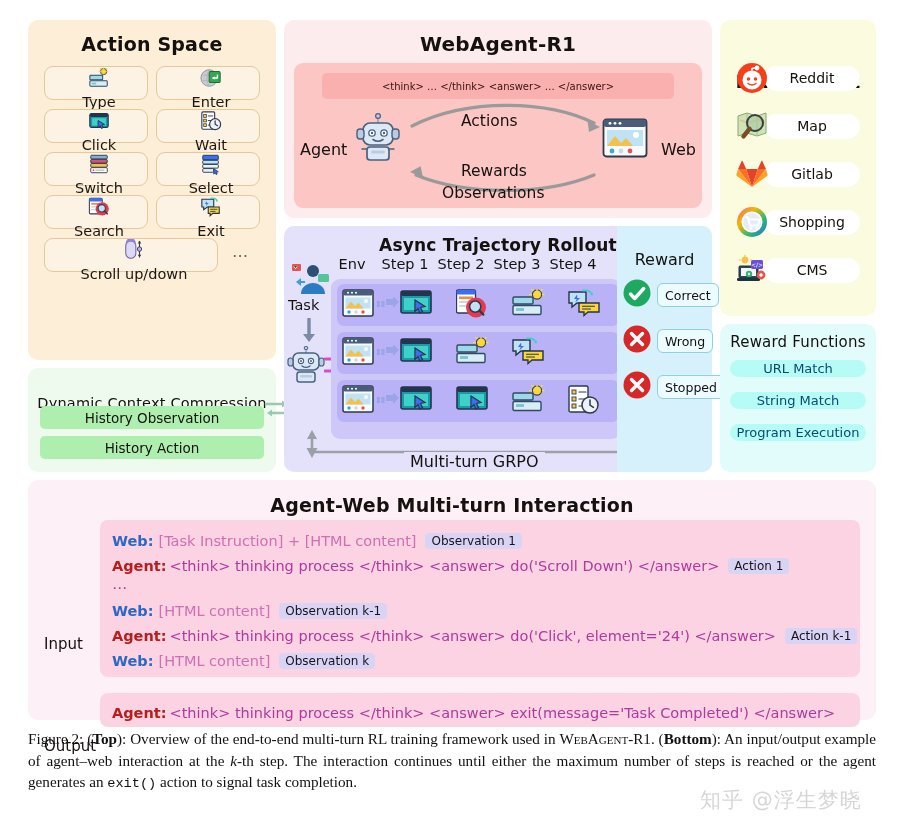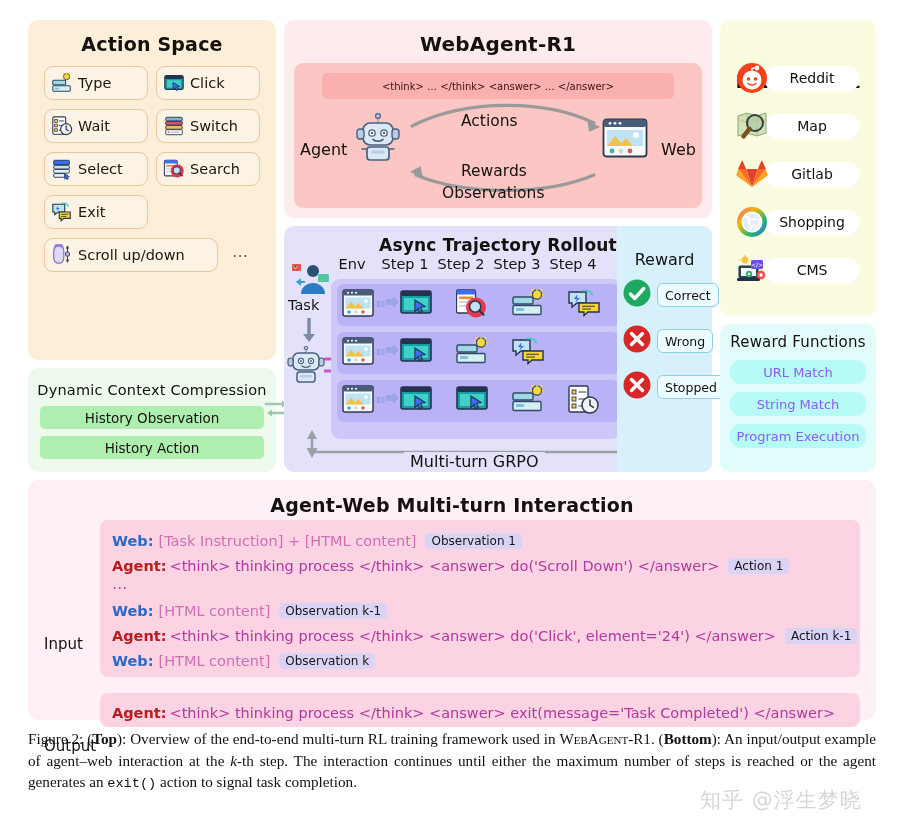--- a/index.html
+++ b/index.html
@@ -56,34 +56,35 @@
     background: #fdf3e4;
     border: 1.4px solid #e8c79a;
     border-radius: 9px;
     display: flex;
     align-items: center;
     gap: 5px;
     padding-left: 6px;
     box-sizing: border-box;
     font-size: 14.5px;
     color: #1a1713;
+    flex-direction: column;
   }
   .act-chip.wide { width: 174px; }
   .act-ell {
     font-size: 16px; color: #6b6257; letter-spacing: 1.2px;
     display: flex; align-items: center; height: 34px; padding-left: 6px;
   }
   .act-icon { width: 22px; height: 22px; flex: 0 0 22px; }
 
   
   #dcc {
     left: 0px; top: 348px; width: 248px; height: 104px;
     background: #eefaee;
   }
-  #dcc .panel-title { font-size: 14.5px; padding-top: 14px; font-weight: normal; }
+  #dcc .panel-title { font-size: 14.5px; padding-top: 27px; font-weight: normal; }
   .dcc-bar {
     position: absolute;
     left: 12px; width: 224px; height: 23px;
     background: #aeeeae;
     border-radius: 5px;
     display: flex; align-items: center; justify-content: center;
     font-size: 13.5px; color: #14110f;
   }
   #dcc-hist-obs { top: 38px; }
   #dcc-hist-act { top: 68px; }
@@ -188,25 +189,25 @@
   }
   .env-icon { position: absolute; left: 6px; width: 32px; height: 32px; z-index: 2; }
 
   
   #reward-functions {
     left: 692px; top: 304px; width: 156px; height: 148px;
     background: #e2fcfb;
   }
   #reward-functions .panel-title { font-size: 15px; padding-top: 9px; font-weight: normal; }
   .rf-bar {
-    position: absolute; left: 10px; width: 136px; height: 24px;
+    position: absolute; left: 10px; width: 136px; height: 17px;
     background: #b6fbf6;
     border-radius: 11px;
     display: flex; align-items: center; justify-content: center;
-    font-size: 13px; color: #8b5cf6;
+    font-size: 13px; color: #0c4a6e;
   }
 
   
   #interaction {
     left: 0px; top: 460px; width: 848px; height: 240px;
     background: #fdf0f6;
   }
   #interaction .panel-title { font-size: 19px; padding-top: 14px; }
   .io-label {
     position: absolute; left: 16px;
@@ -285,20 +286,32 @@
               <rect x="2" y="9" width="14" height="5" rx="1" fill="#9fd9e8" stroke="#2d4a63" stroke-width="1.1"></rect>
               <rect x="2" y="15" width="19" height="6" rx="1" fill="#d8eef5" stroke="#2d4a63" stroke-width="1.1"></rect>
               <rect x="4" y="17" width="5" height="2" fill="#7fc3d6"></rect>
               <circle cx="17" cy="5" r="3.4" fill="#fdd835" stroke="#2d4a63" stroke-width="1"></circle>
               <path d="M17 1.2v1.2M20.6 5h1.2M13.4 5h-1.2M19.8 2.2l.8-.8M14.2 2.2l-.8-.8" stroke="#fdd835" stroke-width="1.1" stroke-linecap="round"></path>
             </svg>
           </span>
           <span>Type</span>
         </div>
 
+        <div class="act-chip">
+          <span class="act-icon">
+            <svg viewBox="0 0 24 24" width="22" height="22">
+              <circle cx="10" cy="12" r="9" fill="#c9ccd1" stroke="#8e949b" stroke-width="1"></circle>
+              <path d="M3 9h14M3 15h14M10 3c-3 4-3 14 0 18" stroke="#aeb3b9" stroke-width="1" fill="none"></path>
+              <rect x="10" y="5" width="12" height="12" rx="1.5" fill="#34a853" stroke="#1f6b35" stroke-width="1.1"></rect>
+              <path d="M19 9v3h-5" stroke="#fff" stroke-width="1.5" fill="none" stroke-linecap="round" stroke-linejoin="round"></path>
+              <path d="M16 10l-2.2 2 2.2 2z" fill="#fff"></path>
+            </svg>
+          </span>
+          <span>Enter</span>
+        </div>
 
         <div class="act-chip">
           <span class="act-icon">
             <svg viewBox="0 0 24 24" width="22" height="22">
               <rect x="2" y="4" width="20" height="15" rx="1.8" fill="#1b9aaa" stroke="#24344d" stroke-width="1.3"></rect>
               <rect x="2" y="4" width="20" height="3.6" rx="1.8" fill="#24344d"></rect>
               <rect x="4.5" y="9" width="15" height="8" fill="#3fd1c7"></rect>
               <path d="M11 11.5l7 4.2-3 .6 1.4 3-1.8.8-1.4-3-2.2 2.2z" fill="#3b6ff0" stroke="#24344d" stroke-width="1"></path>
             </svg>
           </span>

